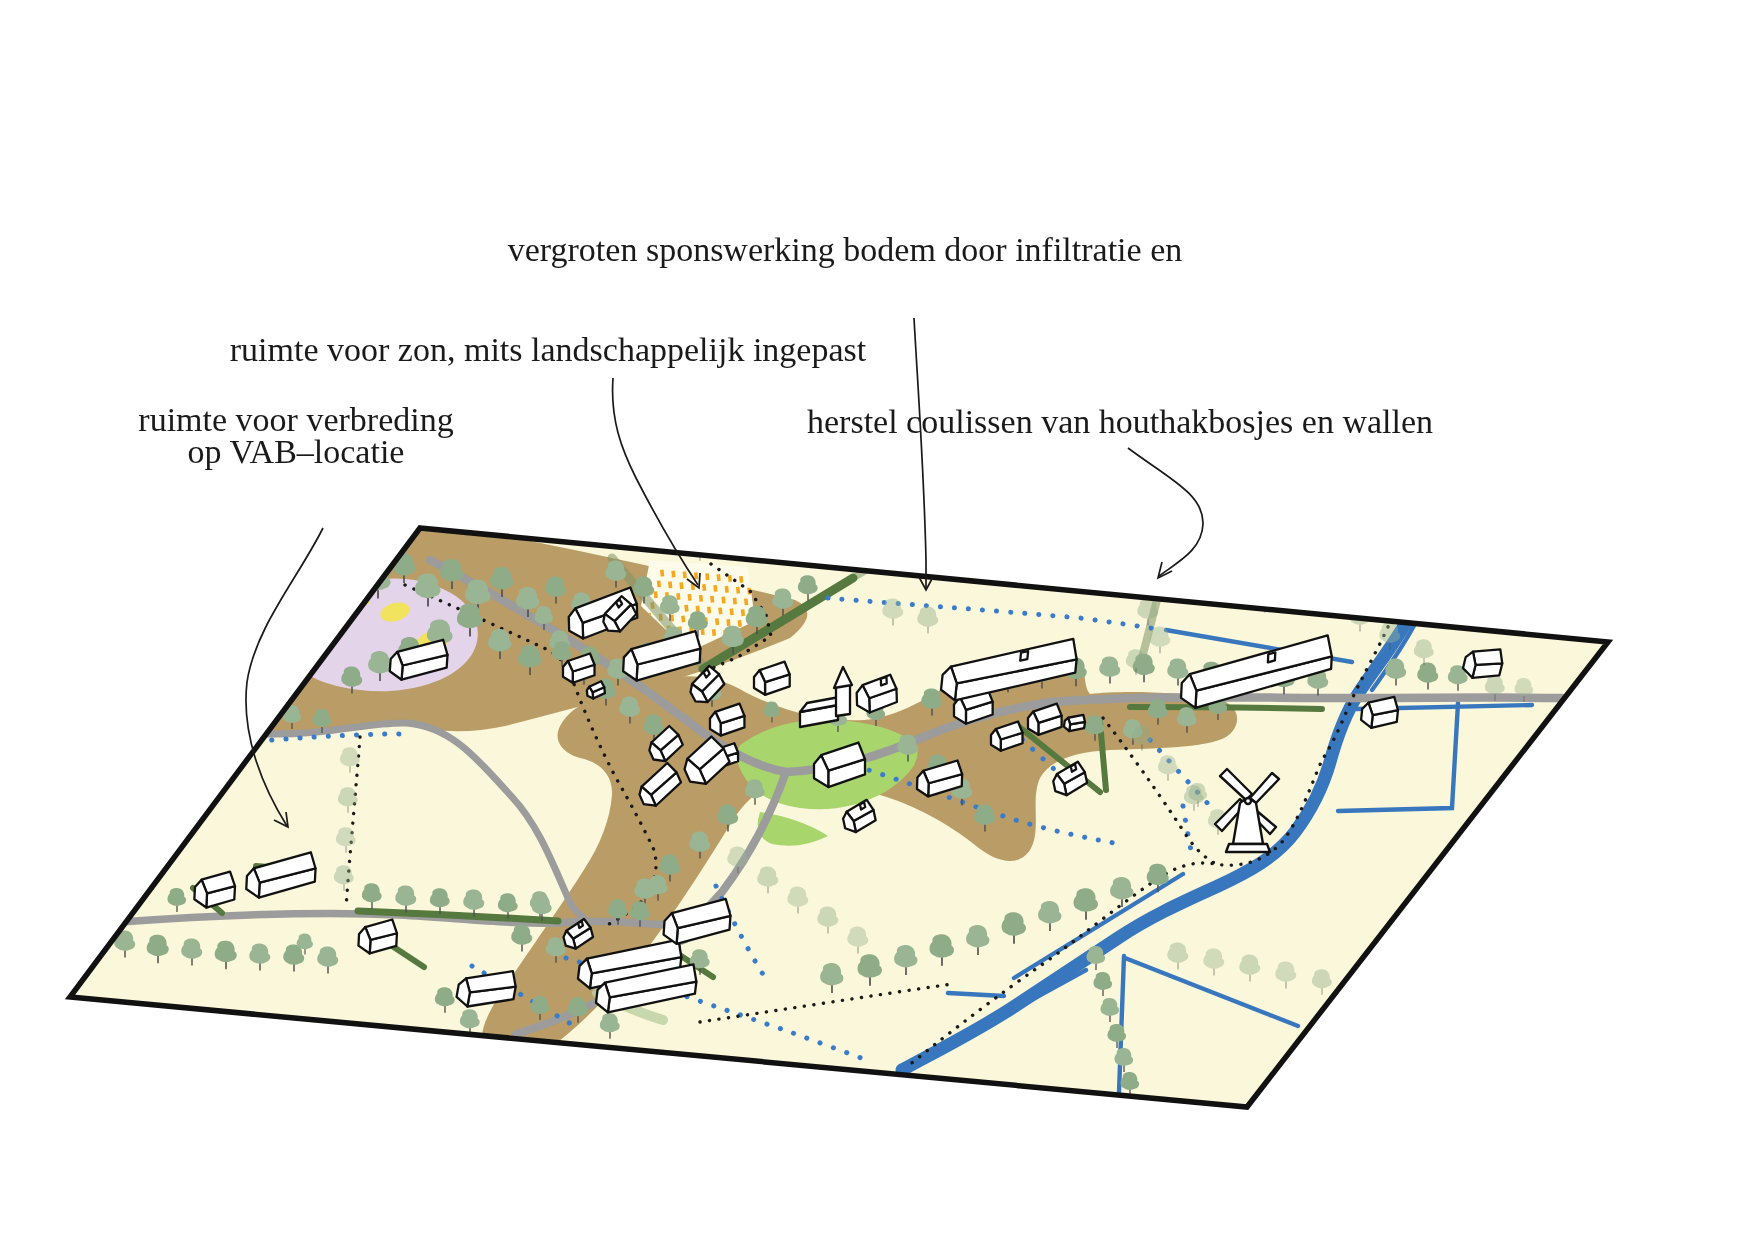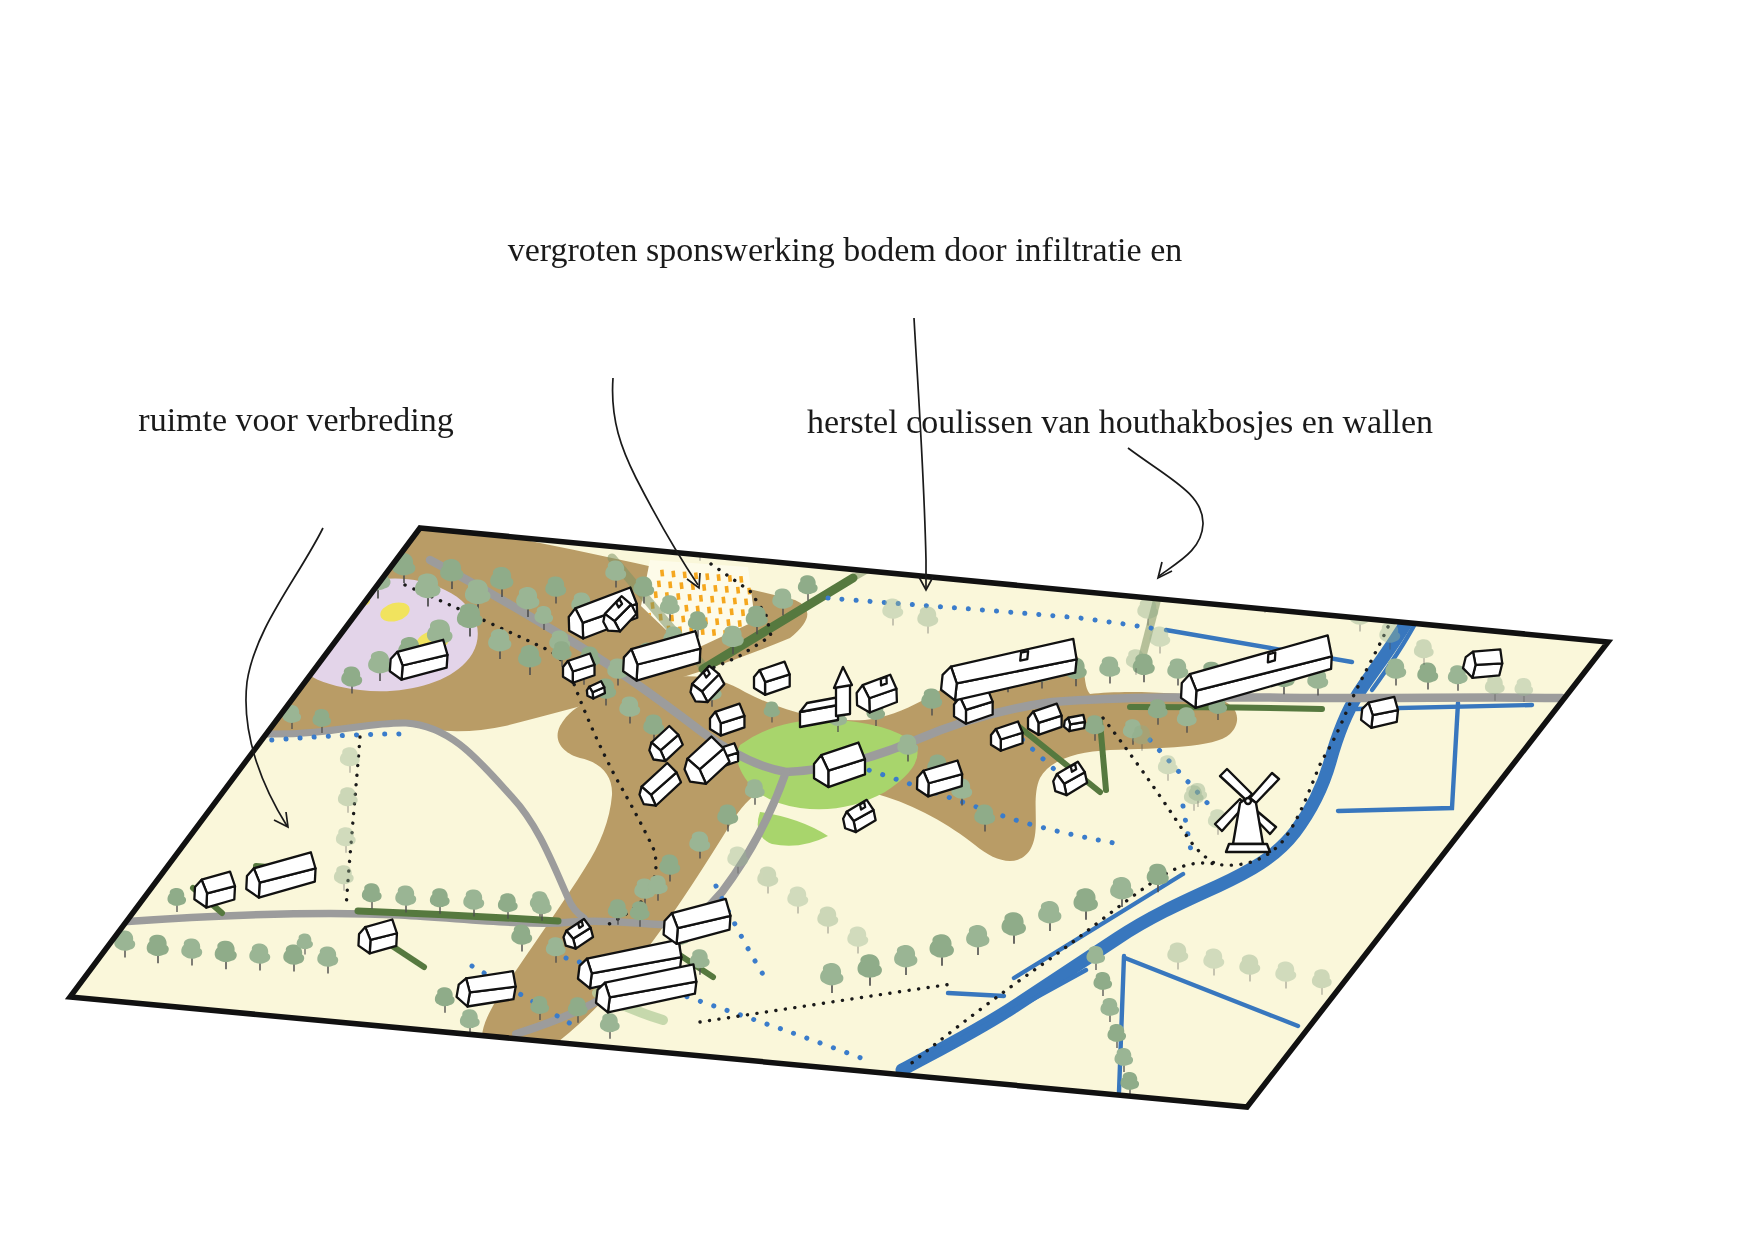--- a/index.html
+++ b/index.html
@@ -1066,20 +1066,24 @@
     <g>
       <path class="leader" d="M 1128,448 C 1168,478 1204,494 1203,524 C 1202,550 1178,562 1159,576"></path>
       <path class="leader" d="M 1172,571 L 1158,578 L 1162,562"></path>
     </g>
   </g>
 </svg>
 
 <div class="annotation" style="left:845px;top:234px">
   <div>vergroten sponswerking bodem door infiltratie en</div>
 </div>
+<div class="annotation" style="left:548px;top:334px">
+  <div>ruimte voor zon, mits landschappelijk ingepast</div>
+</div>
 <div class="annotation" style="left:296px;top:404px">
   <div>ruimte voor verbreding</div>
+  <div>op VAB–locatie</div>
 </div>
 <div class="annotation" style="left:1120px;top:406px">
   <div>herstel coulissen van houthakbosjes en wallen</div>
 </div>
 
 </div>
 
 </body></html>

